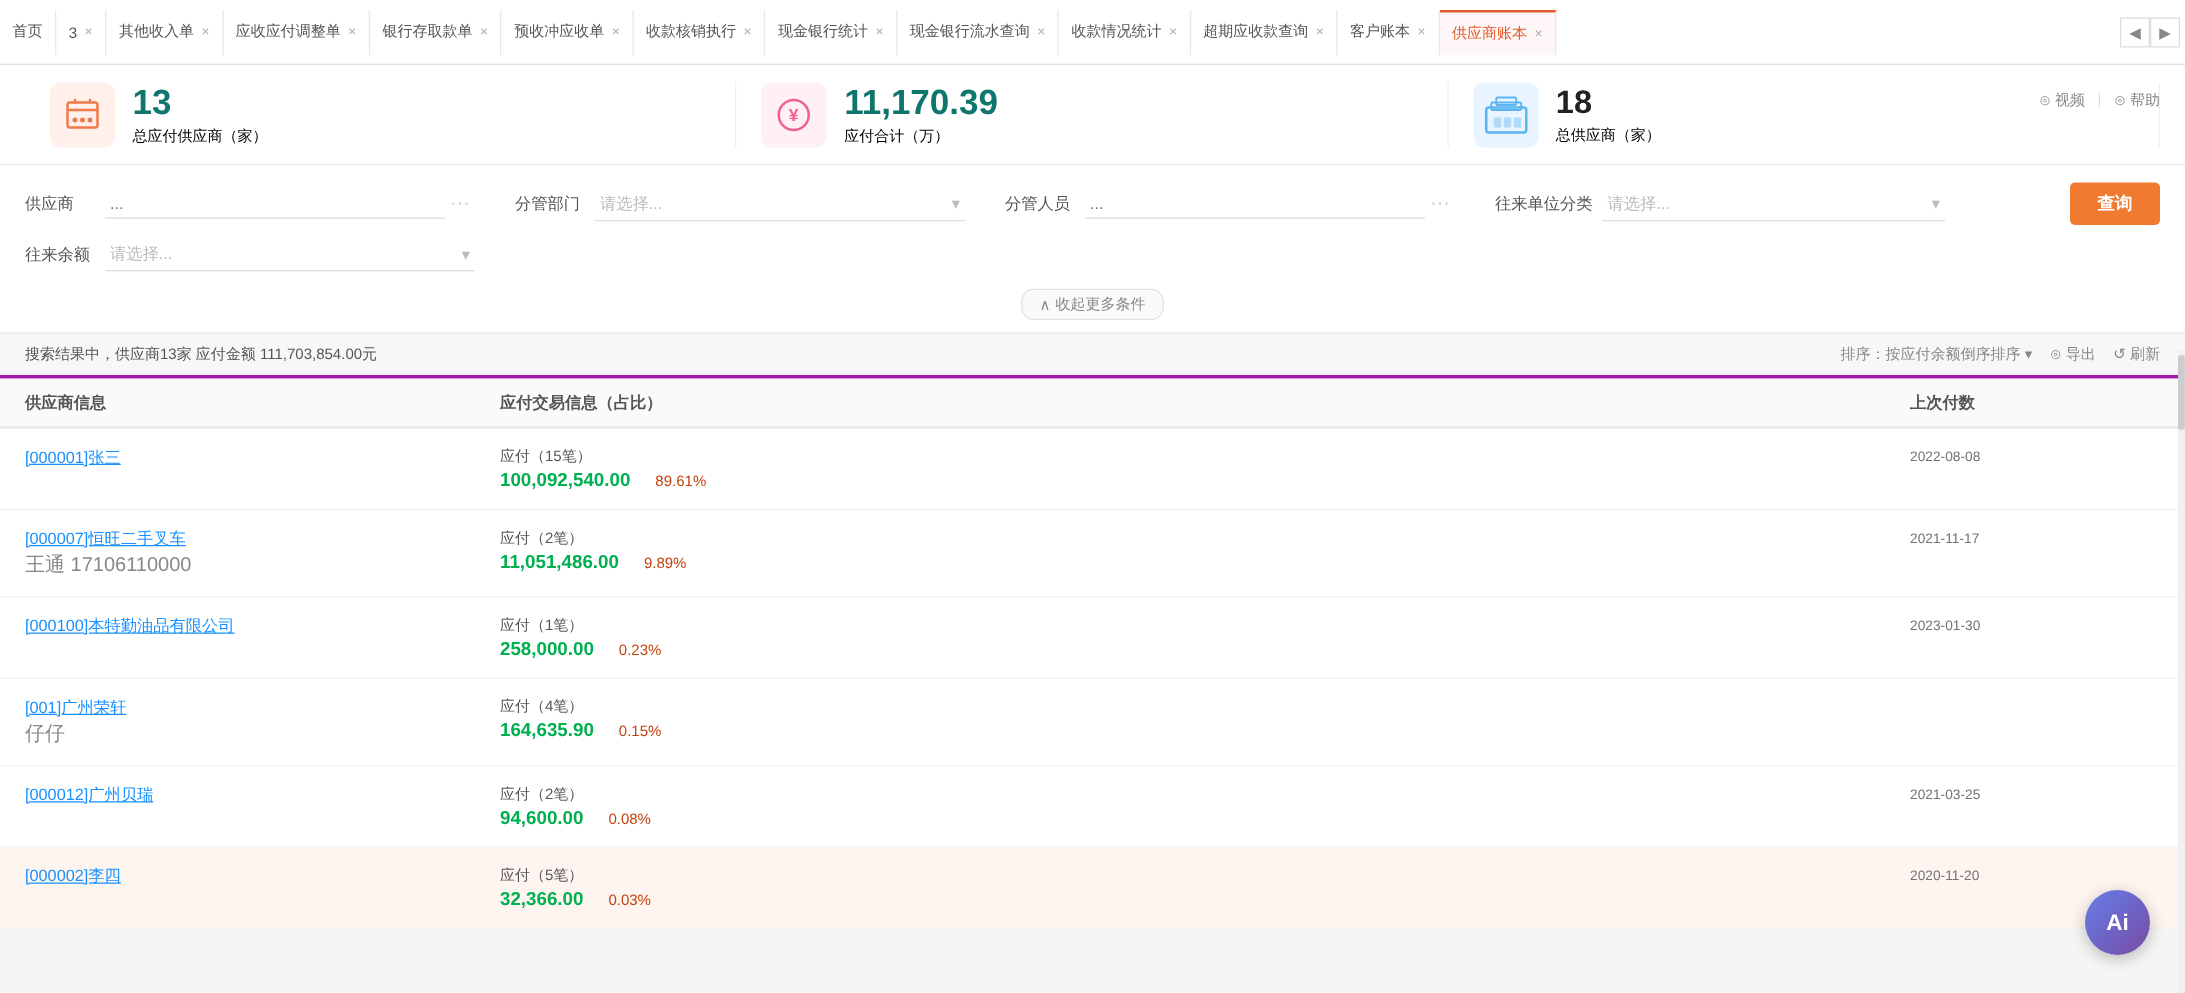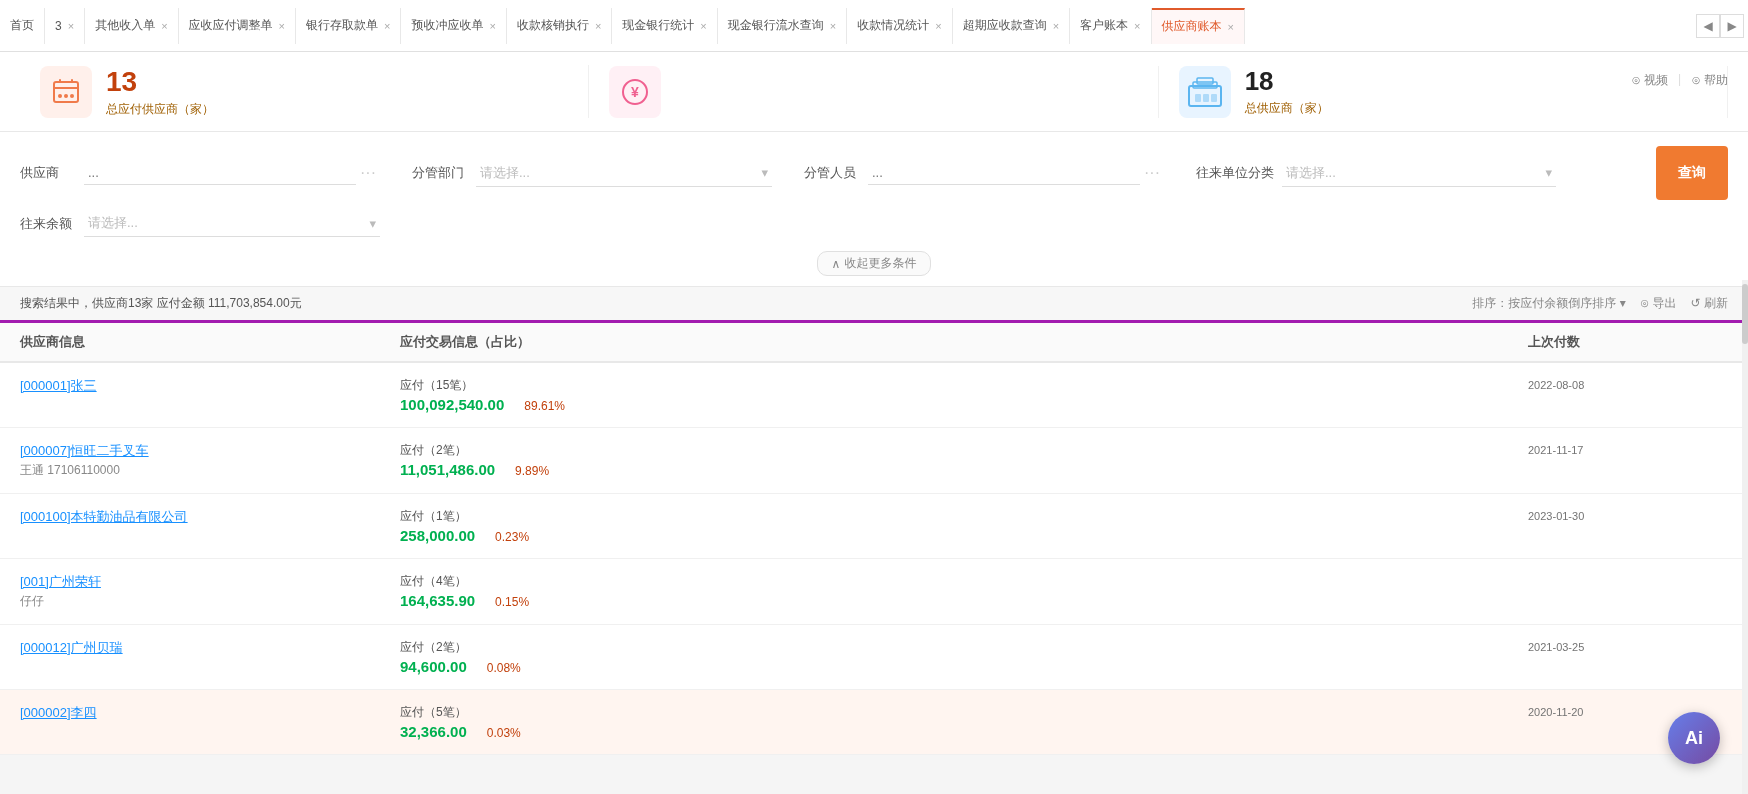--- a/index.html
+++ b/index.html
@@ -84,27 +84,27 @@
       font-size: 24px;
       margin-right: 14px;
       flex-shrink: 0;
     }
     .icon-orange { background: #fff0eb; color: #f07a4a; }
     .icon-pink { background: #fff0f5; color: #f06090; }
     .icon-blue { background: #e8f4ff; color: #5bb5f0; }
     .summary-text .big-num {
       font-size: 28px;
       font-weight: bold;
-      color: #c2410c;
+      color: #0f766e;
       line-height: 1.2;
     }
     .summary-text .big-num.black { color: #222; font-size: 26px; }
     .summary-text .label {
       font-size: 12px;
-      color: #a16207;
+      color: #000000;
       margin-top: 2px;
     }
     .summary-topright {
       position: absolute;
       right: 20px;
       top: 20px;
       font-size: 12px;
       color: #888;
       display: flex;
       gap: 10px;
@@ -164,21 +164,21 @@
     .filter-dots {
       color: #ccc;
       font-size: 16px;
       padding: 0 4px;
     }
     .query-btn {
       background: #f07a30;
       color: #fff;
       border: none;
       border-radius: 4px;
-      padding: 18px 22px;
+      padding: 8px 22px;
       font-size: 14px;
       cursor: pointer;
       font-weight: bold;
       white-space: nowrap;
       margin-left: auto;
     }
     .collapse-bar {
       display: flex;
       justify-content: center;
       padding: 4px 0 2px;
@@ -244,21 +244,21 @@
     }
     .table-row.highlighted { background: #fff5f0; }
 
     .supplier-link {
       color: #1890ff;
       text-decoration: underline;
       cursor: pointer;
       font-size: 13px;
     }
     .supplier-sub {
-      font-size: 12px;
+      font-size: 16px;
       color: #888;
       margin-top: 2px;
     }
 
     .tx-label { font-size: 12px; color: #555; margin-bottom: 2px; }
     .tx-amount {
       font-size: 15px;
       color: #00b050;
       font-weight: bold;
     }
@@ -380,20 +380,24 @@
       <div class="big-num">13</div>
       <div class="label">总应付供应商（家）</div>
     </div>
   </div>
   <div class="summary-item">
     <div class="summary-icon icon-pink">
       <svg width="32" height="32" viewBox="0 0 32 32">
         <circle cx="16" cy="16" r="12" fill="none" stroke="#f06090" stroke-width="2"></circle>
         <text x="16" y="21" text-anchor="middle" font-size="14" fill="#f06090" font-weight="bold">¥</text>
       </svg>
+    </div>
+    <div class="summary-text">
+      <div class="big-num">11,170.39</div>
+      <div class="label">应付合计（万）</div>
     </div>
   </div>
   <div class="summary-item">
     <div class="summary-icon icon-blue">
       <svg width="36" height="32" viewBox="0 0 36 32">
         <rect x="2" y="10" width="32" height="20" rx="2" fill="none" stroke="#5bb5f0" stroke-width="2"></rect>
         <rect x="6" y="6" width="24" height="6" rx="1" fill="none" stroke="#5bb5f0" stroke-width="1.5"></rect>
         <rect x="10" y="2" width="16" height="6" rx="1" fill="none" stroke="#5bb5f0" stroke-width="1.5"></rect>
         <rect x="8" y="18" width="6" height="8" rx="1" fill="#5bb5f0" opacity="0.4"></rect>
         <rect x="16" y="18" width="6" height="8" rx="1" fill="#5bb5f0" opacity="0.4"></rect>

